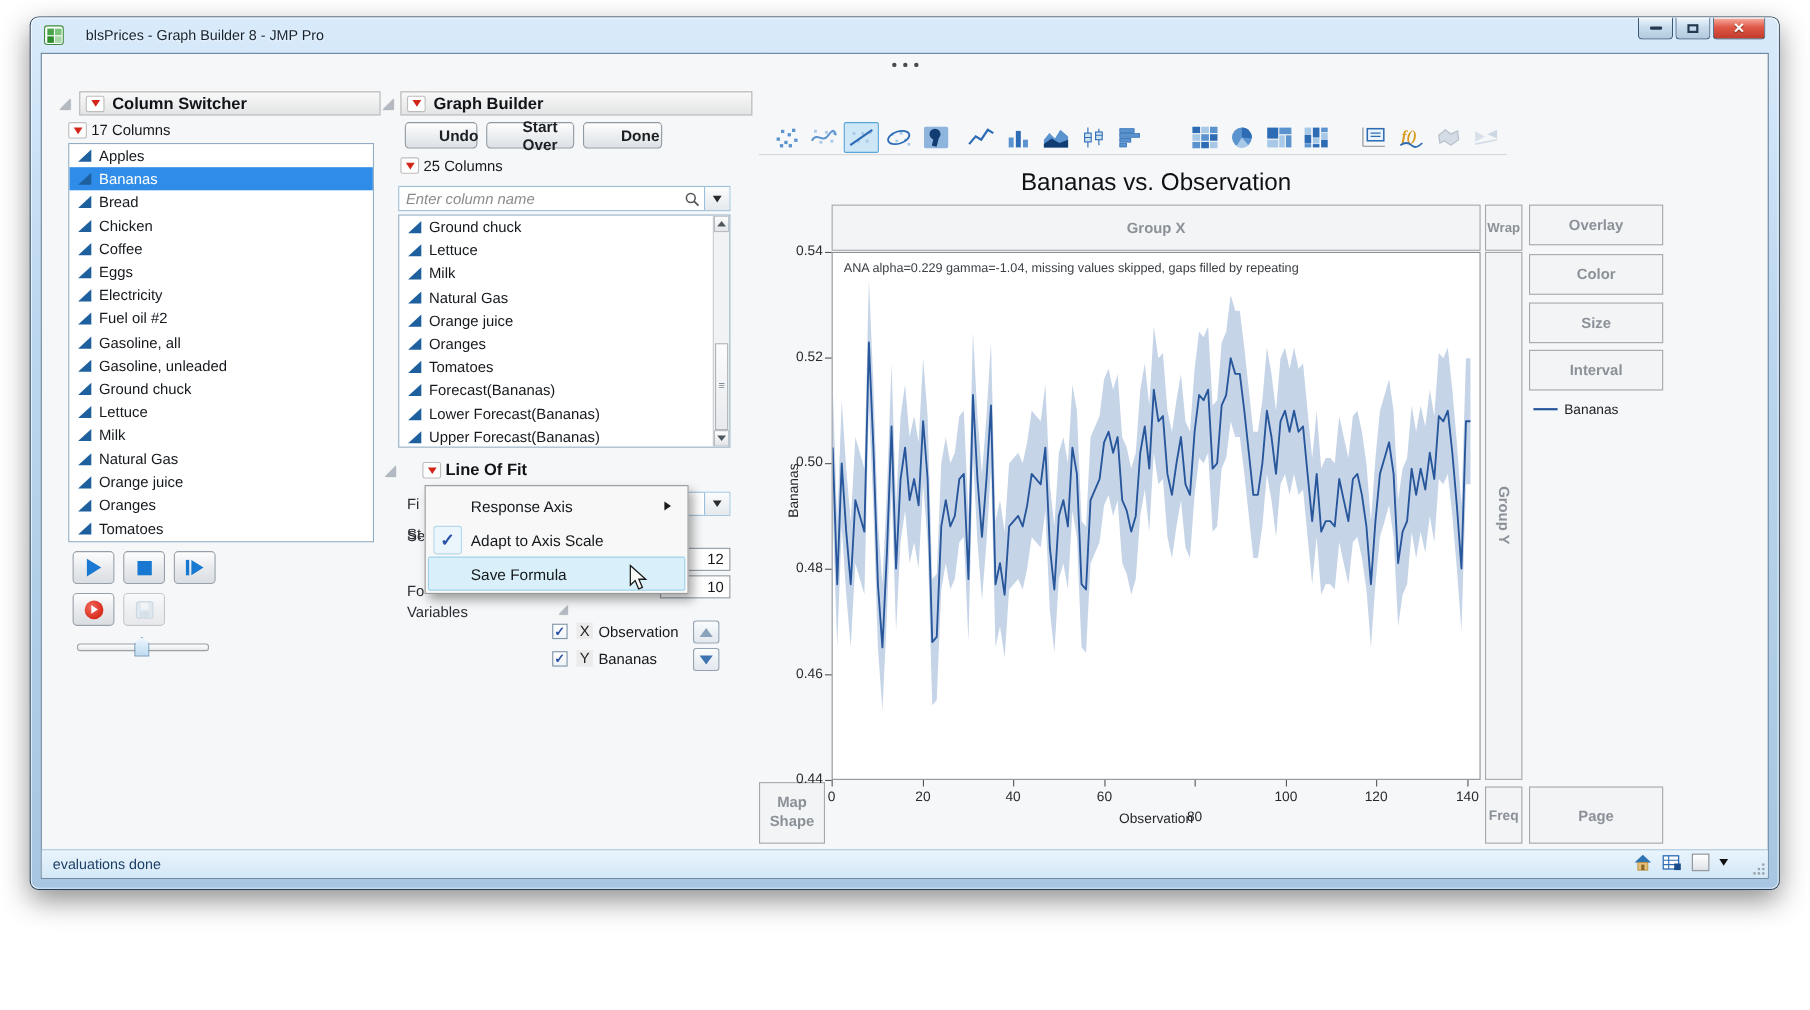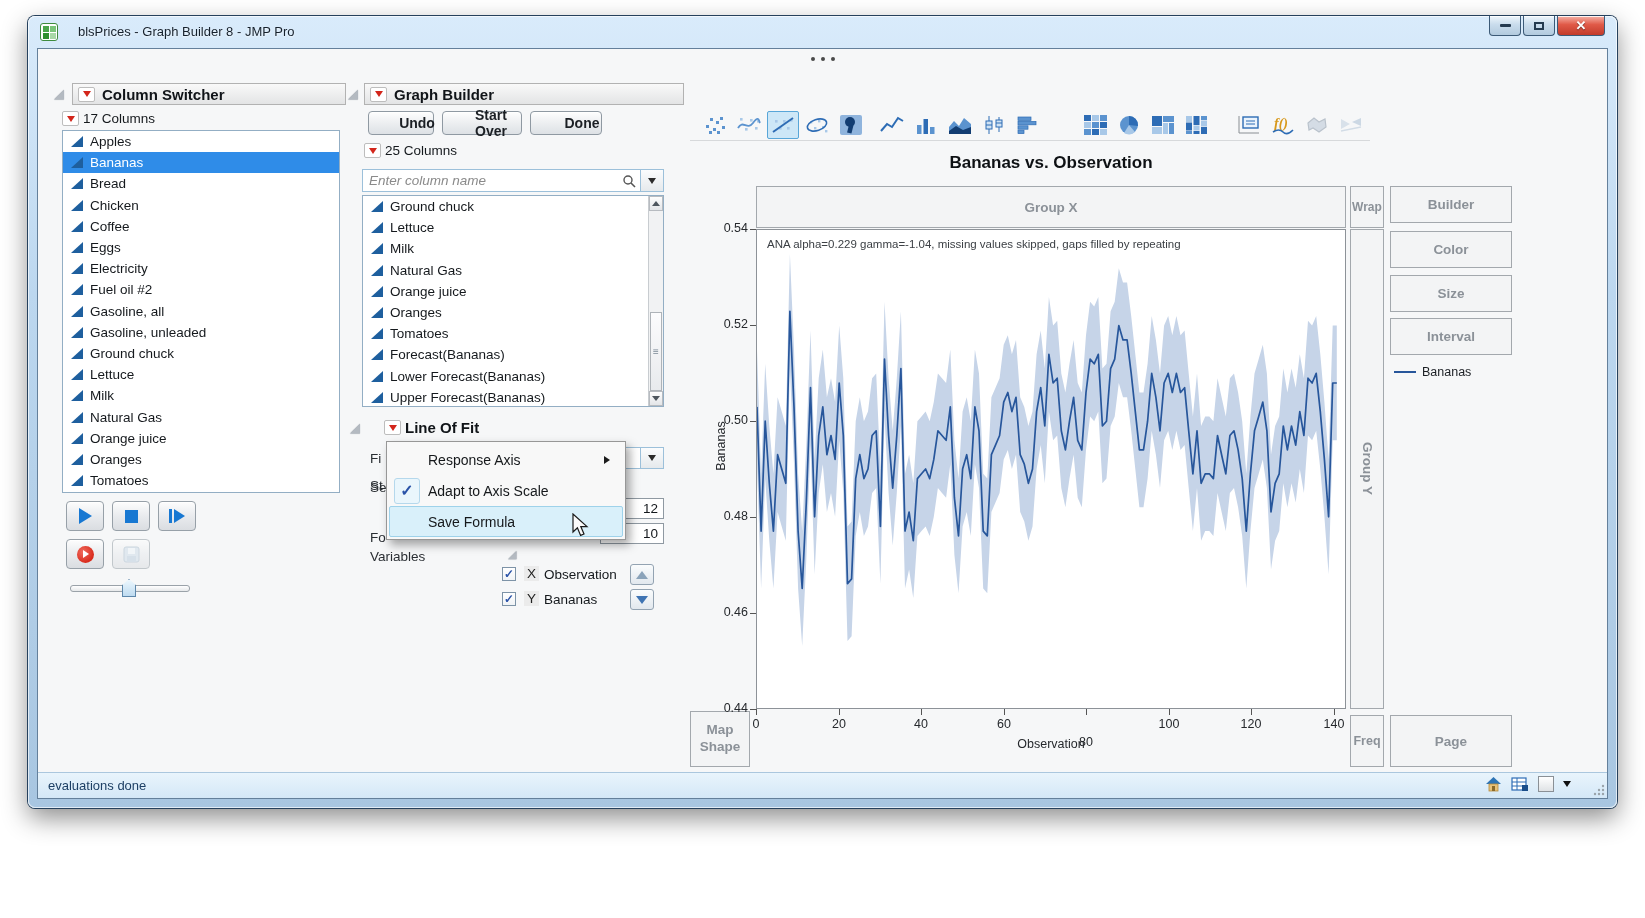--- a/index.html
+++ b/index.html
@@ -71,21 +71,21 @@
   .mi-gutter{width:34px;height:100%;display:flex;align-items:center;justify-content:center;flex:0 0 auto;}
   .check-cell{width:24px;height:24px;border:1px solid #b5d8ec;background:#eaf6fc;border-radius:3px;display:flex;align-items:center;justify-content:center;font-size:16px;font-weight:bold;color:#2b53a8;}
   .mi-label{font-size:14px;color:#15181b;padding-left:4px;white-space:nowrap;}
   .mi-arrow{position:absolute;right:12px;border-top:4.5px solid transparent;border-bottom:4.5px solid transparent;border-left:6px solid #1c1c1c;}
   .cursor{position:absolute;z-index:60;pointer-events:none;}
   
   .tool-rule{position:absolute;left:652px;top:91px;width:680px;height:1px;background:#d7d9db;}
   .tool-group{position:absolute;top:62px;display:flex;gap:2px;}
   .tool{width:32px;height:28px;border:1px solid transparent;border-radius:2px;display:flex;align-items:center;justify-content:center;box-sizing:border-box;background:transparent;}
   .tool.selected{background:#cde7f7;border-color:#58a6d8;}
-  .chart-title{position:absolute;left:718px;top:104px;width:590px;text-align:center;font-weight:bold;font-size:17px;color:#0e1114;}
+  .chart-title{position:absolute;left:718px;top:104px;width:590px;text-align:center;font-weight:normal;font-size:22px;color:#0e1114;}
   .zone{position:absolute;background:#f3f4f5;border:1px solid #a3a8ad;box-sizing:border-box;display:flex;align-items:center;justify-content:center;color:#8b9198;font-weight:bold;font-size:13.5px;text-align:center;}
   .zone.vert span{writing-mode:vertical-rl;}
   .plot{position:absolute;left:718px;top:180px;width:590px;height:480px;background:#fff;border:1px solid #8d9298;box-sizing:border-box;}
   .plot svg{position:absolute;left:0;top:0;}
   .annotation{position:absolute;left:10px;top:8px;font-size:11.5px;color:#3c4045;white-space:nowrap;}
   .ytick{position:absolute;width:6px;height:1px;background:#555;left:712px;}
   .ylab{position:absolute;width:38px;text-align:right;font-size:12.5px;color:#26292d;left:672px;}
   .xtick{position:absolute;width:1px;height:6px;background:#555;top:660px;}
   .xlab{position:absolute;font-size:12.5px;color:#26292d;top:668px;transform:translateX(-50%);}
   .axis-title-y{position:absolute;left:648px;top:390px;transform:rotate(-90deg);transform-origin:center;font-size:12.5px;color:#26292d;width:70px;text-align:center;}
@@ -534,21 +534,21 @@
       </div>
     <div class="chart-title">Bananas vs. Observation</div>
 
     <div class="zone" style="left:718px;top:137px;width:590px;height:42px;">
         <span>Group X</span>
       </div>
     <div class="zone" style="left:1312px;top:137px;width:34px;height:42px;font-size:12px;">
         <span>Wrap</span>
       </div>
     <div class="zone" style="left:1352px;top:137px;width:122px;height:37px;">
-        <span>Builder</span>
+        <span>Overlay</span>
       </div>
     <div class="zone" style="left:1352px;top:182px;width:122px;height:37px;">
         <span>Color</span>
       </div>
     <div class="zone" style="left:1352px;top:226px;width:122px;height:37px;">
         <span>Size</span>
       </div>
     <div class="zone" style="left:1352px;top:269px;width:122px;height:37px;">
         <span>Interval</span>
       </div>

